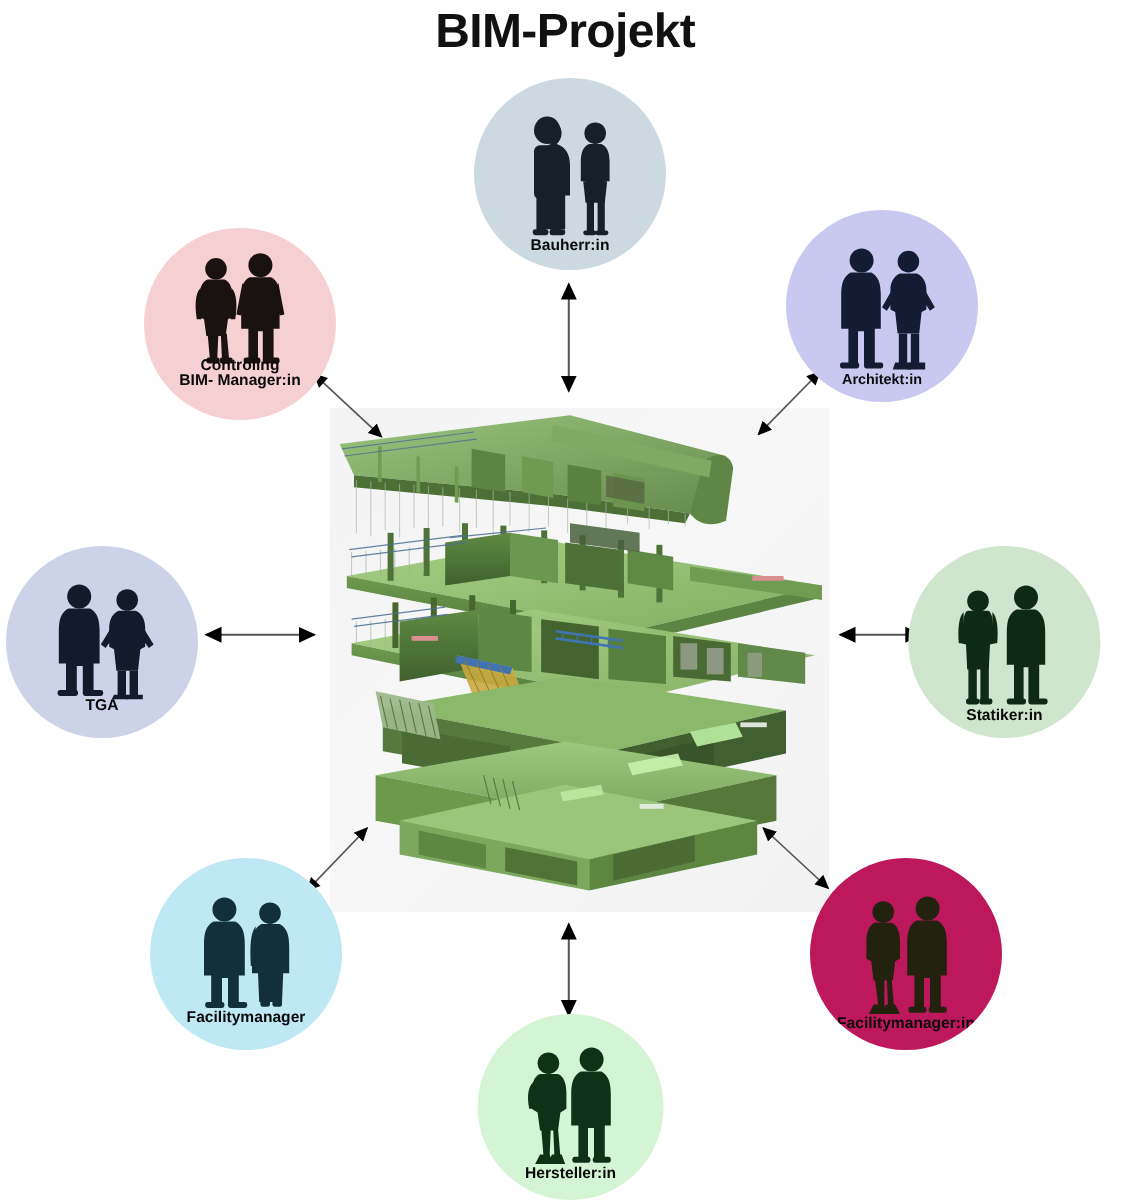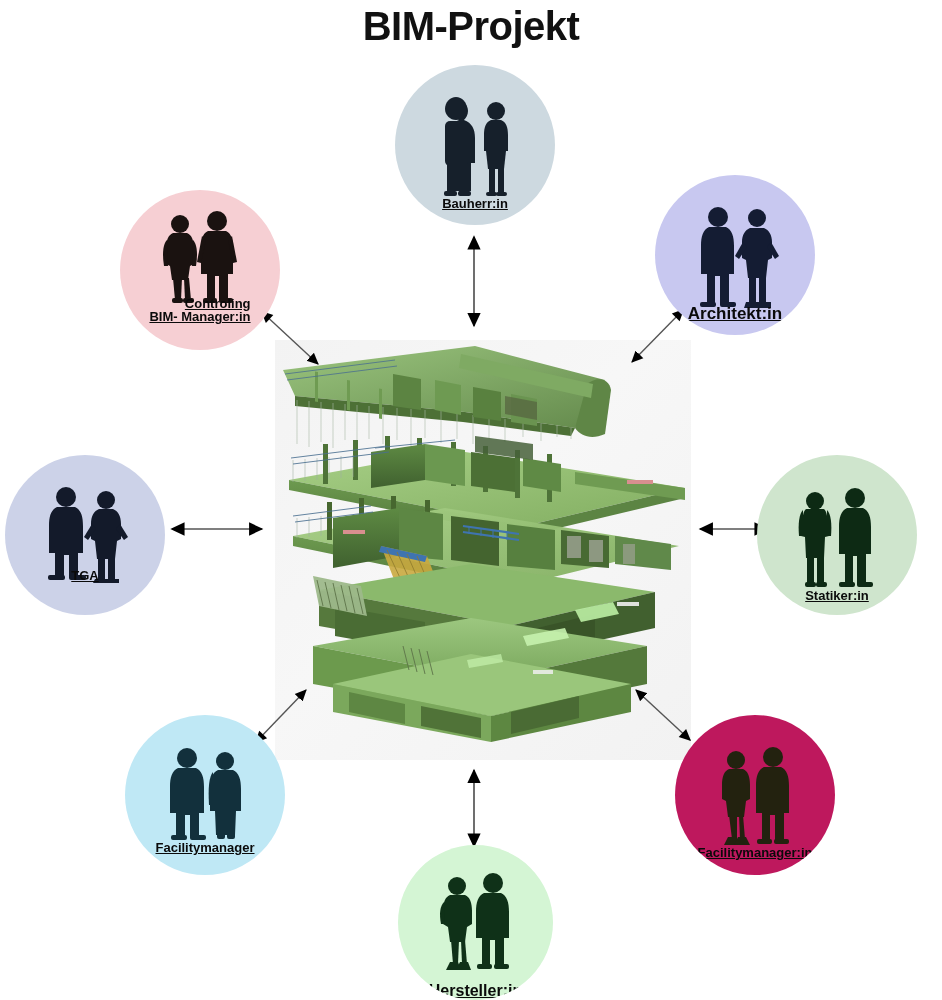--- a/index.html
+++ b/index.html
@@ -49,27 +49,26 @@
     overflow: hidden;
   }
   .node .people {
     position: absolute;
     left: 50%;
     transform: translateX(-50%);
   }
   .node-label {
     position: relative;
     z-index: 3;
-    text-align: right;
+    text-align: center;
     font-weight: bold;
     color: #0a0a0a;
     line-height: 1.05;
     white-space: pre-line;
     user-select: none;
-    text-decoration: underline;
   }
 
   
   #node-bauherr      { left: 395px; top: 65px;  width: 160px; height: 160px; background:#cdd9e0; }
   #node-architekt    { left: 655px; top: 175px; width: 160px; height: 160px; background:#c8c8f0; }
   #node-statiker     { left: 757px; top: 455px; width: 160px; height: 160px; background:#cfe5cd; }
   #node-facility     { left: 675px; top: 715px; width: 160px; height: 160px; background:#e8e8d5; }
   #node-hersteller   { left: 398px; top: 845px; width: 155px; height: 155px; background:#d4f5d4; }
   #node-sonder       { left: 125px; top: 715px; width: 160px; height: 160px; background:#bfe8f5; }
   #node-tga          { left: 5px;   top: 455px; width: 160px; height: 160px; background:#ccd2e8; }
@@ -78,26 +77,26 @@
   #node-bauherr    .people { bottom: 28px; }
   #node-architekt  .people { bottom: 25px; }
   #node-statiker   .people { bottom: 25px; }
   #node-facility   .people { bottom: 28px; }
   #node-hersteller .people { bottom: 28px; }
   #node-sonder     .people { bottom: 32px; }
   #node-tga        .people { bottom: 32px; }
   #node-controling .people { bottom: 44px; }
 
   #node-bauherr    .node-label { font-size: 13px; margin-bottom: 14px; }
-  #node-architekt  .node-label { font-size: 17px; margin-bottom: 12px; }
+  #node-architekt  .node-label { font-size: 12px; margin-bottom: 12px; }
   #node-statiker   .node-label { font-size: 13px; margin-bottom: 12px; }
   #node-facility   .node-label { font-size: 13px; margin-bottom: 15px; }
-  #node-hersteller .node-label { font-size: 16px; }
+  #node-hersteller .node-label { font-size: 13px; margin-bottom: 15px; }
   #node-sonder     .node-label { font-size: 13px; margin-bottom: 20px; }
-  #node-tga        .node-label { font-size: 13px; margin-bottom: 32px; }
+  #node-tga        .node-label { font-size: 13px; margin-bottom: 20px; }
   #node-controling .node-label { font-size: 13px; margin-bottom: 26px; }
 
   
   #connectors {
     position: absolute; left: 0; top: 0;
     width: 942px; height: 1000px;
     pointer-events: none;
   }
 </style>
 </head>

